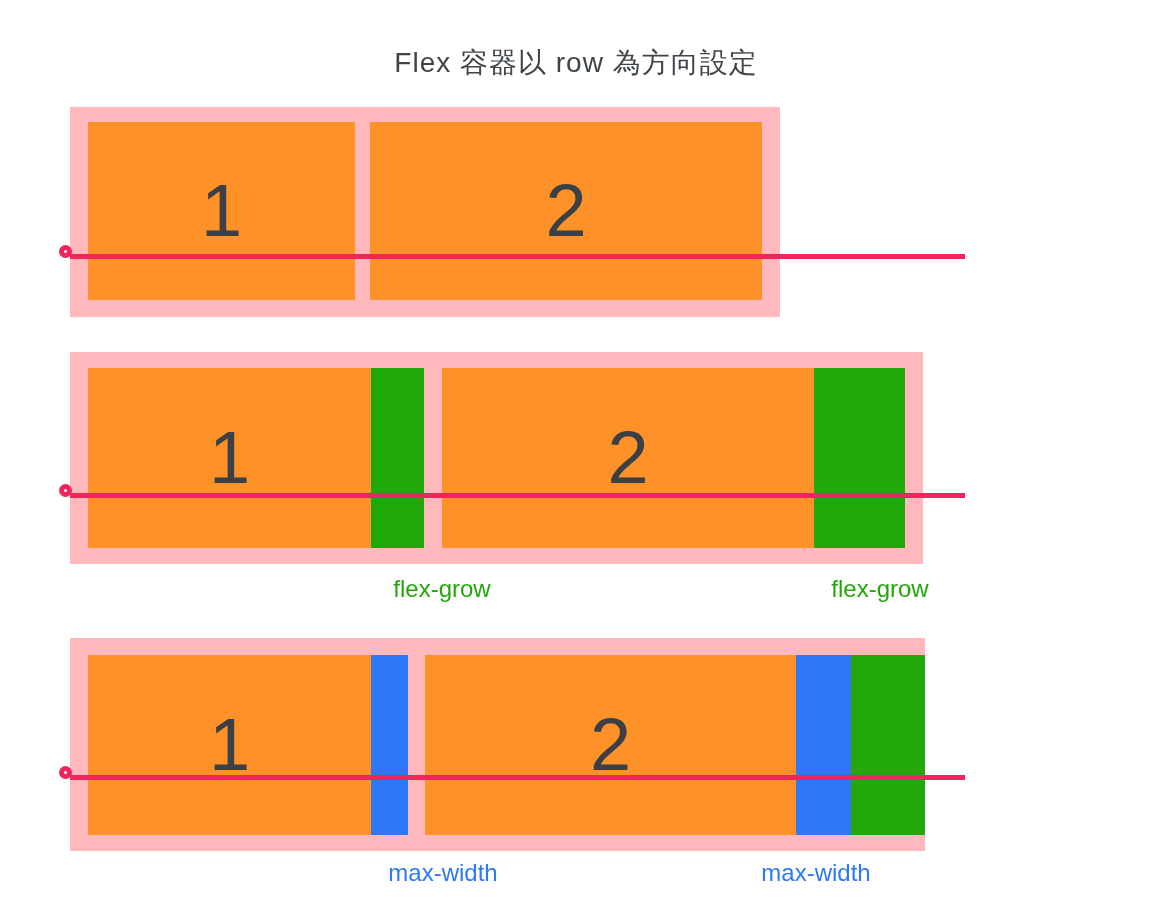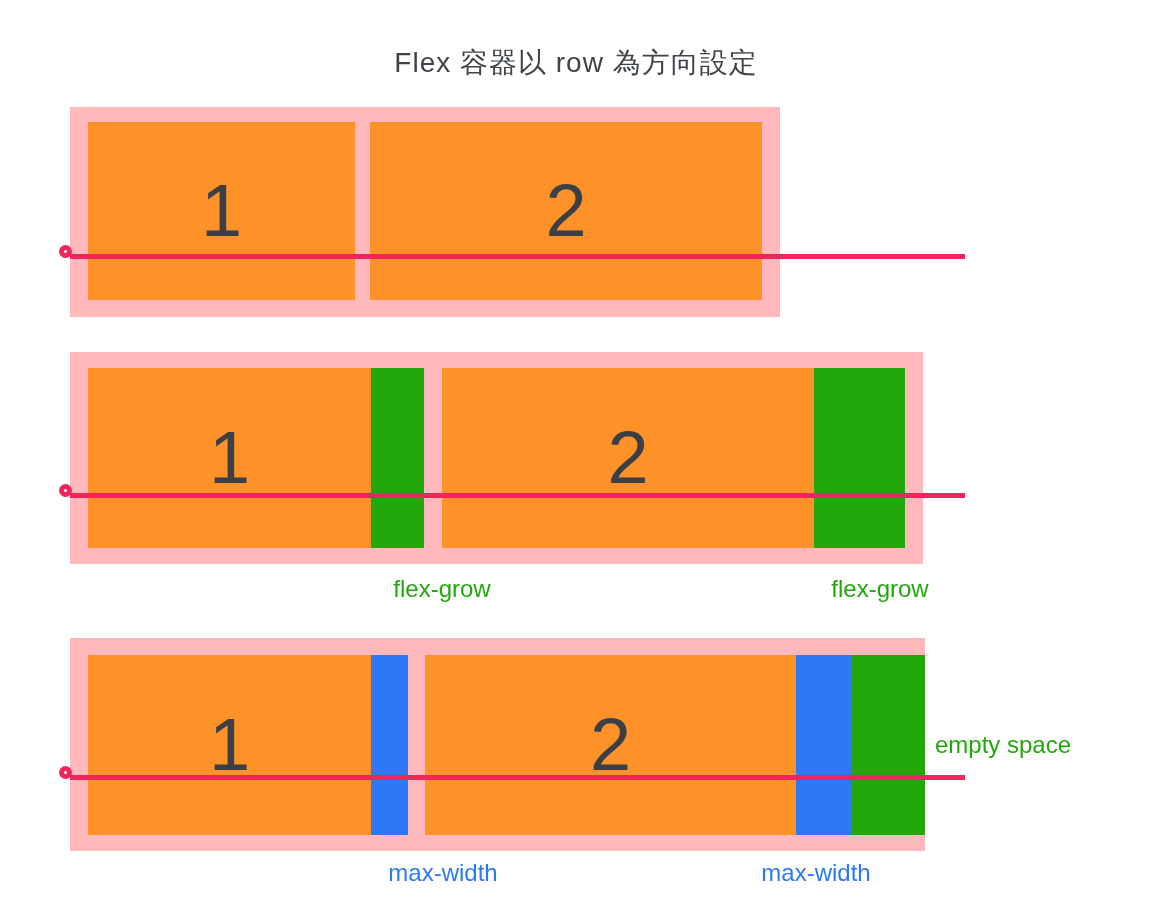--- a/index.html
+++ b/index.html
@@ -115,17 +115,16 @@
     <span class="num">1</span>
   </div>
   <div class="box blue b31"></div>
   <div class="box orange o32">
     <span class="num">2</span>
   </div>
   <div class="box blue b32"></div>
   <div class="box green g33"></div>
   <div class="axis-line ln3"></div>
   <div class="axis-circle cc3"></div>
-  <div class="lbl green-t no-center es">empty space</div>
   <div class="lbl blue-t mw1">max-width</div>
   <div class="lbl blue-t mw2">max-width</div>
 
 </div>
 
 </body></html>

